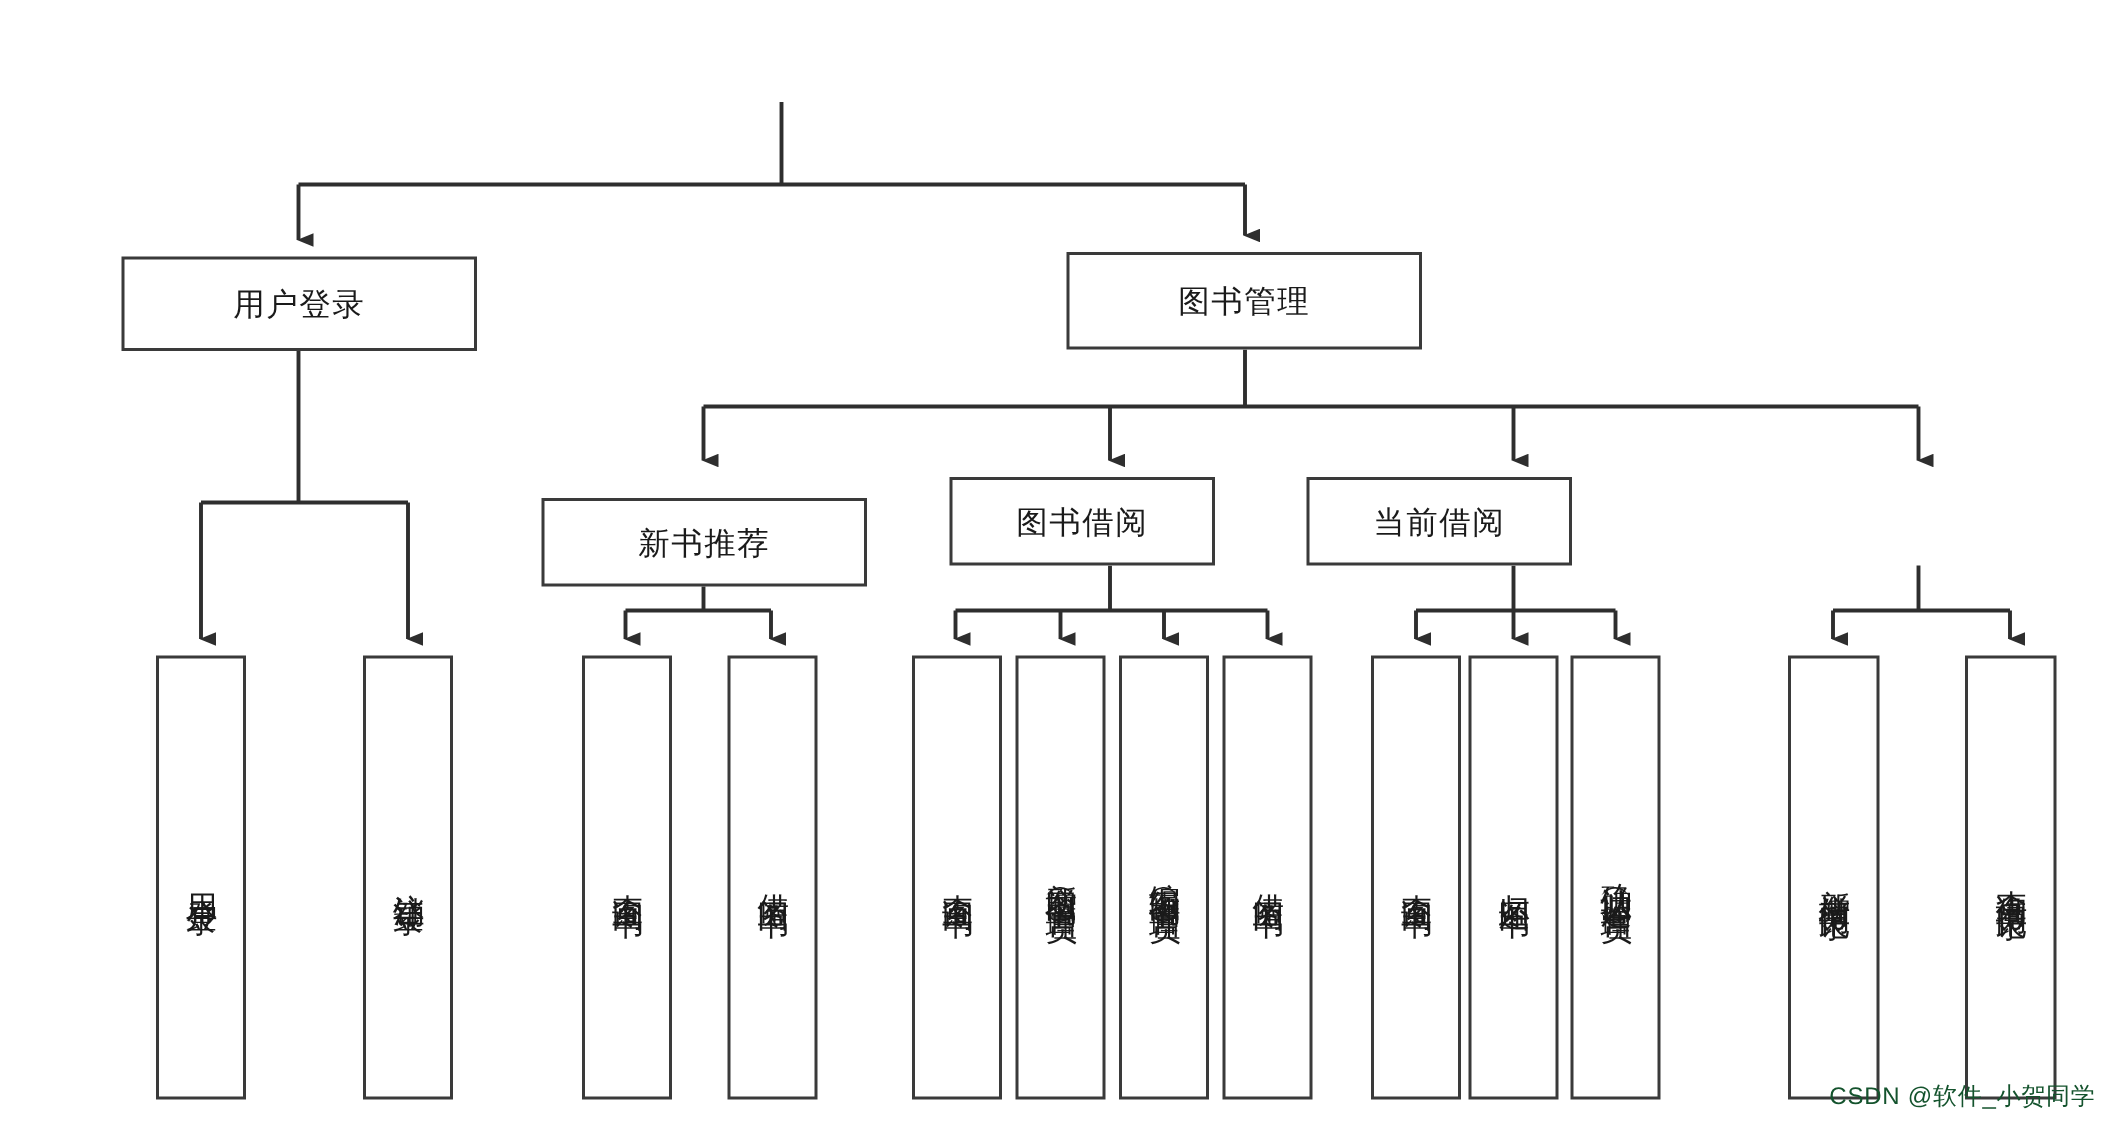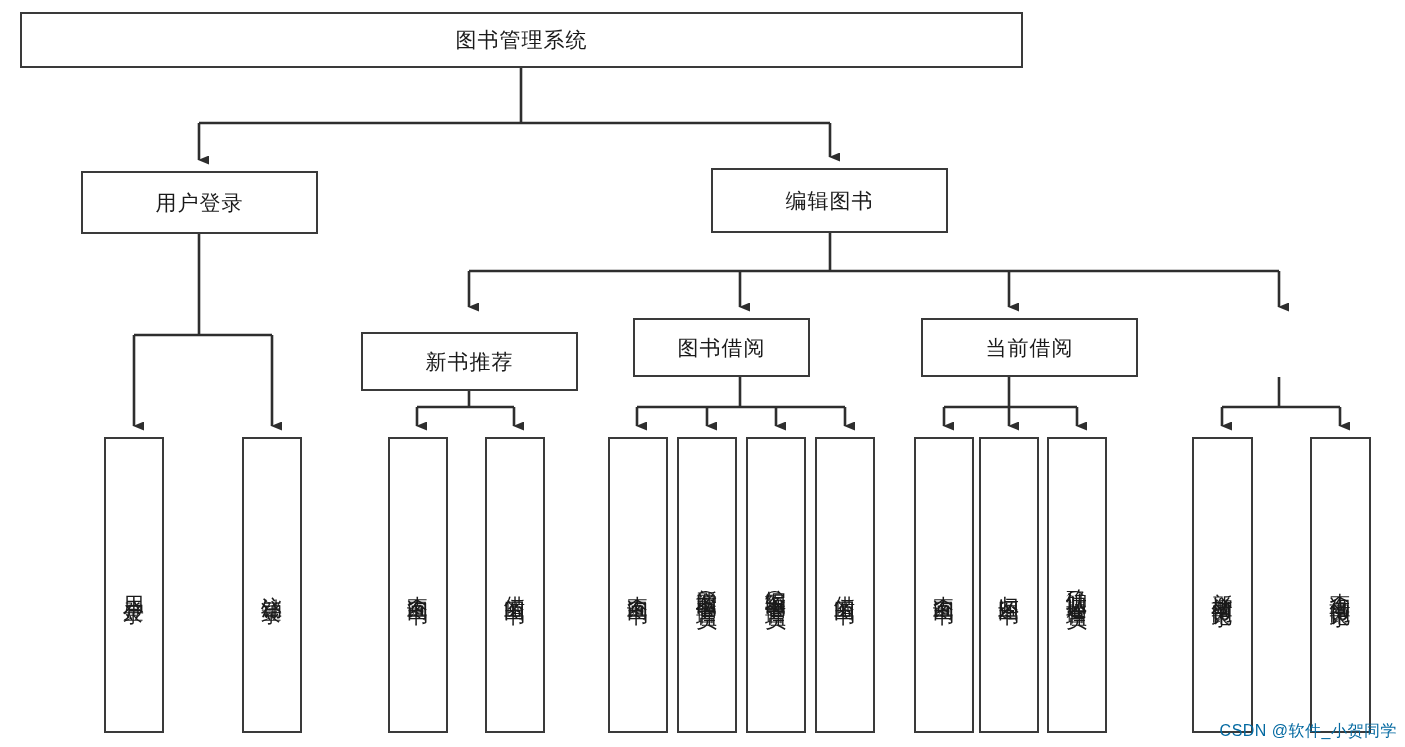--- a/index.html
+++ b/index.html
@@ -50,21 +50,21 @@
   .node.vert .vtext {
     writing-mode: vertical-rl;
     text-orientation: upright;
     display: block;
   }
   .watermark {
     position: absolute;
     right: 8px;
     bottom: 5px;
     font-size: 16px;
-    color: #0369a1;
+    color: #14532d;
     letter-spacing: 0.5px;
     white-space: nowrap;
     user-select: none;
   }
 </style>
 </head>
 <body>
 
 <div id="canvas">
 
@@ -112,38 +112,35 @@
       <path d="M1009,407 L1009,426" marker-end="url(#arrowhead)"></path>
       <path d="M1077,407 L1077,426" marker-end="url(#arrowhead)"></path>
 
       <path d="M1279,377 L1279,407"></path>
       <path d="M1222,407 L1340,407"></path>
       <path d="M1222,407 L1222,426" marker-end="url(#arrowhead)"></path>
       <path d="M1340,407 L1340,426" marker-end="url(#arrowhead)"></path>
     </g>
   </svg>
 
-  <div class="node horiz" style="left:20px; top:12px; width:1003px; height:56px;">
-    <span>图书管理系统</span>
-  </div>
 
   <div class="node horiz" style="left:81px; top:171px; width:237px; height:63px;">
     <span>用户登录</span>
   </div>
   <div class="node horiz" style="left:711px; top:168px; width:237px; height:65px;">
-    <span>编辑图书</span>
+    <span>图书管理</span>
   </div>
 
   <div class="node horiz" style="left:361px; top:332px; width:217px; height:59px;">
     <span>新书推荐</span>
   </div>
   <div class="node horiz" style="left:633px; top:318px; width:177px; height:59px;">
     <span>图书借阅</span>
   </div>
-  <div class="node horiz" style="left:921px; top:318px; width:217px; height:59px;">
+  <div class="node horiz" style="left:871px; top:318px; width:177px; height:59px;">
     <span>当前借阅</span>
   </div>
 
   <div class="node vert" style="left:104px; top:437px; width:60px; height:296px;">
     <span class="vtext">用户登录</span>
   </div>
   <div class="node vert" style="left:242px; top:437px; width:60px; height:296px;">
     <span class="vtext">注销登录</span>
   </div>
 

